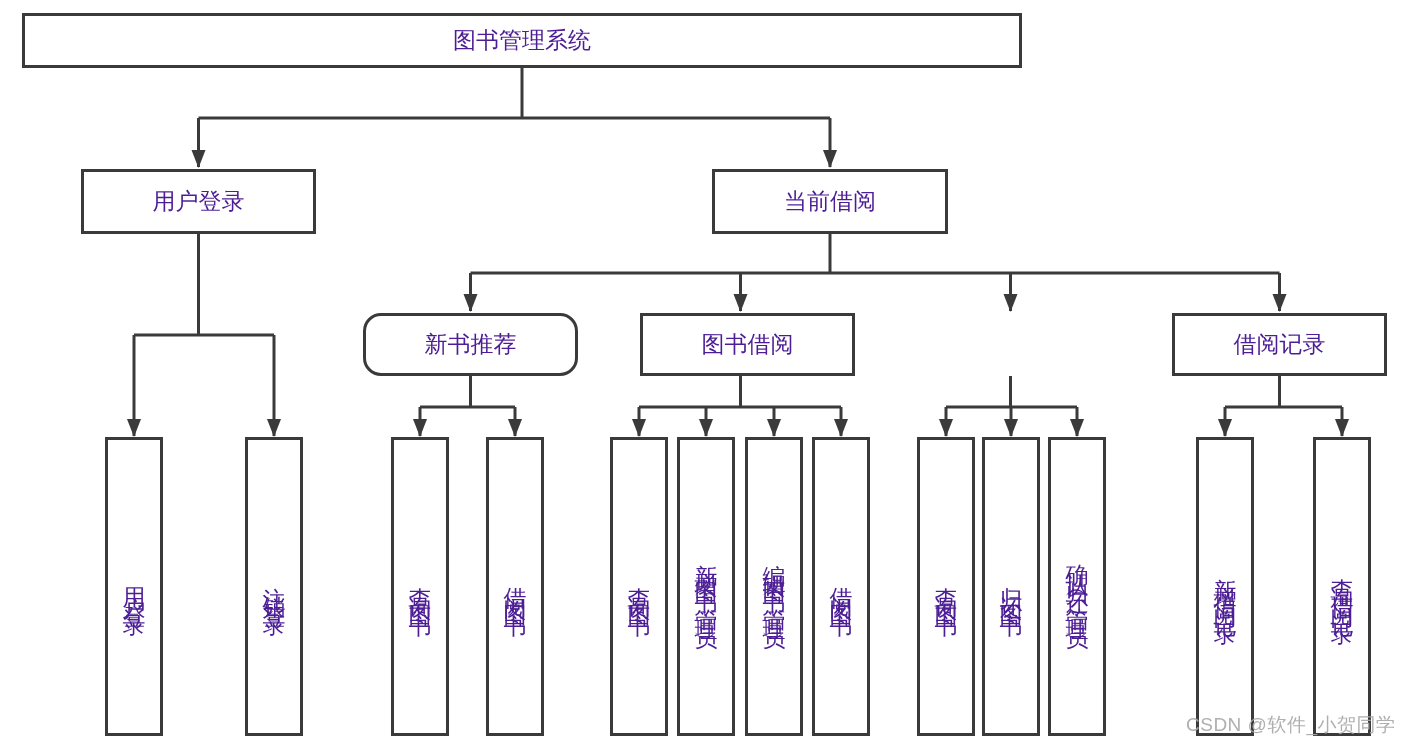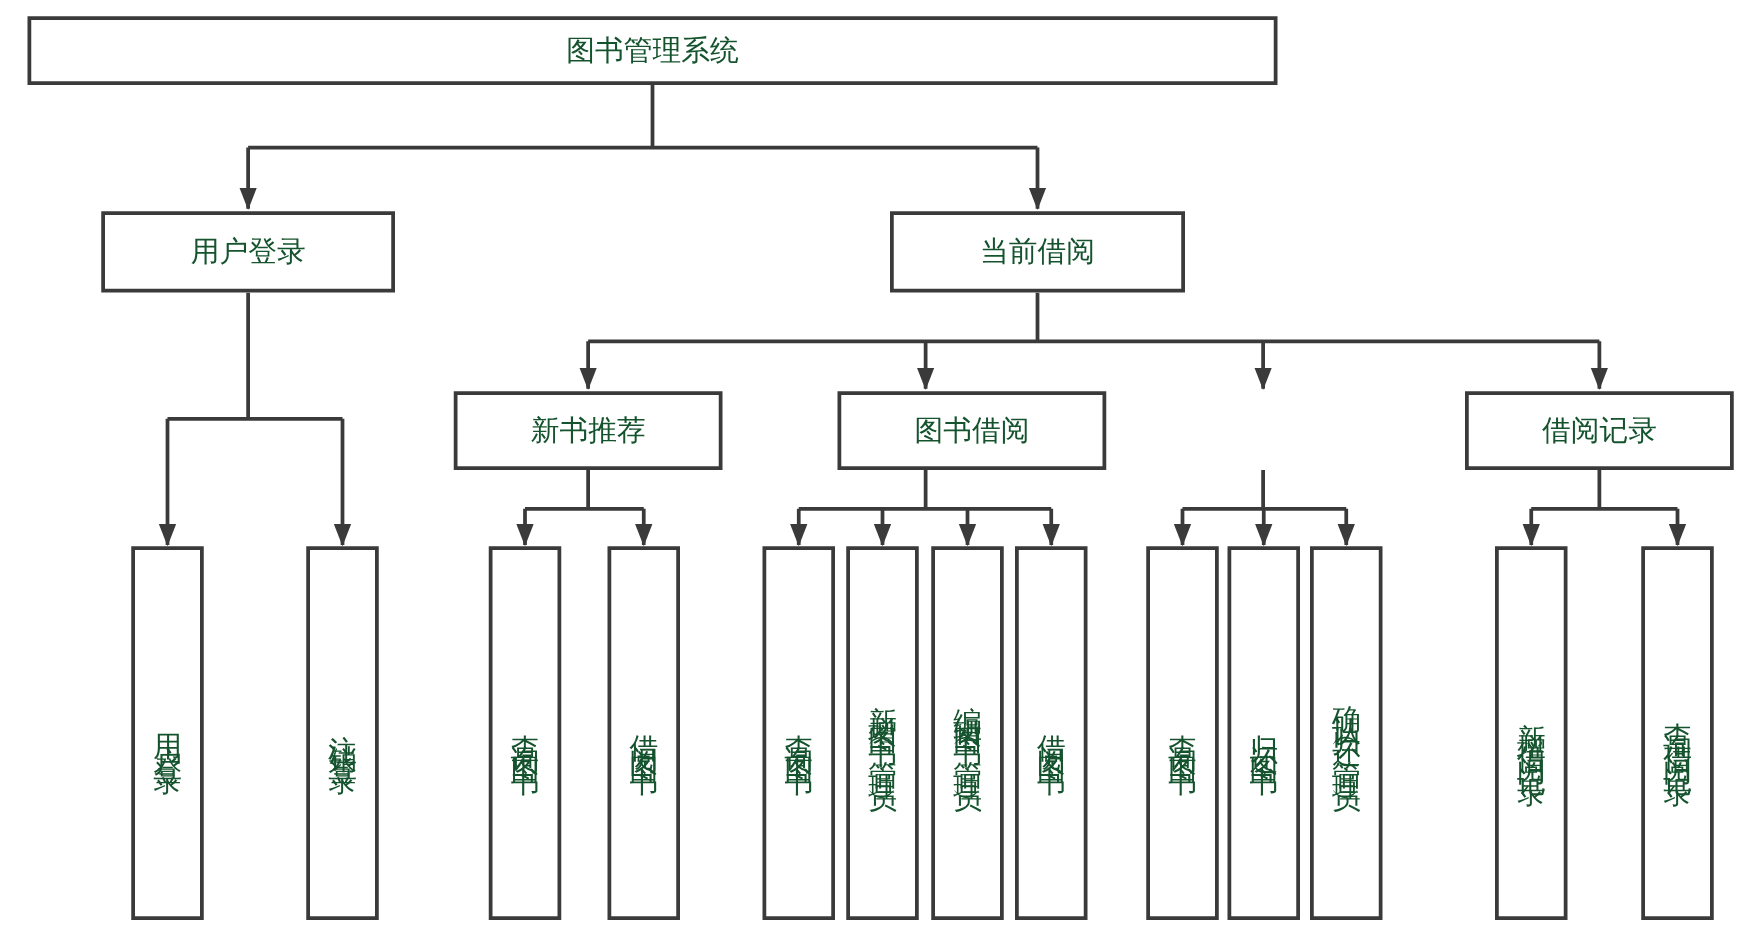--- a/index.html
+++ b/index.html
@@ -20,21 +20,21 @@
     z-index: 1;
   }
   .box {
     position: absolute;
     box-sizing: border-box;
     border: 3px solid #3a3a3a;
     background: #ffffff;
     display: flex;
     align-items: center;
     justify-content: center;
-    color: #14532d;
+    color: #4c1d95;
     font-size: 23px;
     z-index: 2;
     line-height: 1;
   }
   .box.leaf {
     top: 437px;
     width: 58px;
     height: 299px;
   }
   .leaf span {
@@ -113,24 +113,24 @@
     <span>图书管理系统</span>
   </div>
 
   <div class="box" style="left:81px; top:169px; width:235px; height:65px;">
     <span>用户登录</span>
   </div>
   <div class="box" style="left:712px; top:169px; width:236px; height:65px;">
     <span>当前借阅</span>
   </div>
 
-  <div class="box lvl3" style="left:363px;">
+  <div class="box lvl3" style="left:363px;border-radius:18px;">
     <span>新书推荐</span>
   </div>
-  <div class="box lvl3" style="left:670px;">
+  <div class="box lvl3" style="left:640px;">
     <span>图书借阅</span>
   </div>
   <div class="box lvl3" style="left:1172px;">
     <span>借阅记录</span>
   </div>
 
   <div class="box leaf" style="left:105px;">
     <span>用户登录</span>
   </div>
   <div class="box leaf" style="left:245px;">
@@ -167,14 +167,15 @@
     <span>确认归还（管理员）</span>
   </div>
 
   <div class="box leaf" style="left:1196px;">
     <span>新增借阅记录</span>
   </div>
   <div class="box leaf" style="left:1313px;">
     <span>查询借阅记录</span>
   </div>
 
+  <div class="watermark">CSDN @软件_小贺同学</div>
 
 </div>
 
 </body></html>

